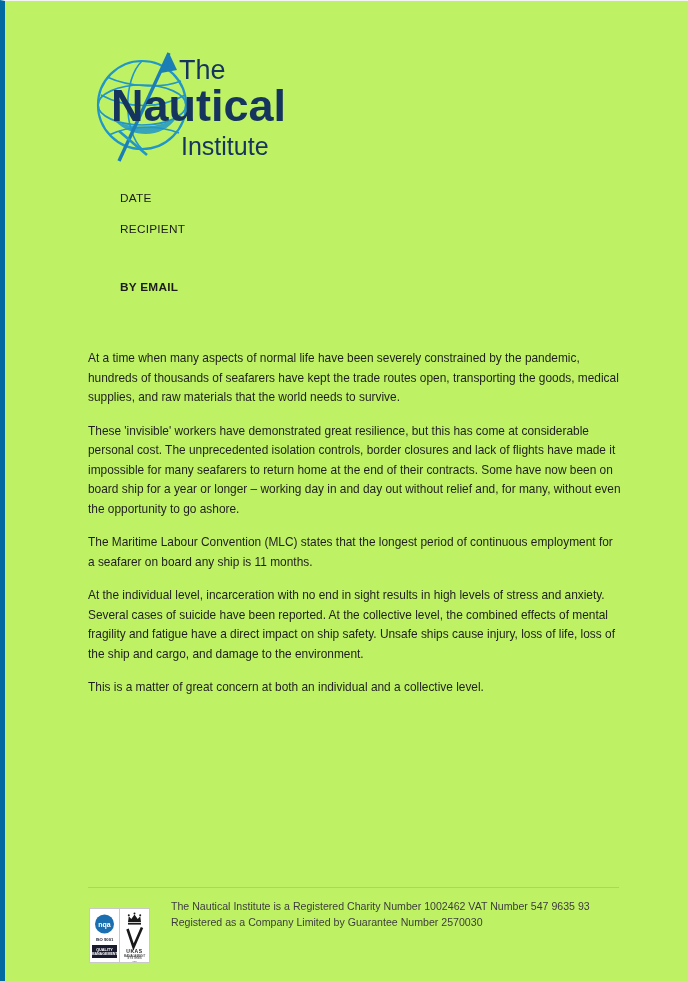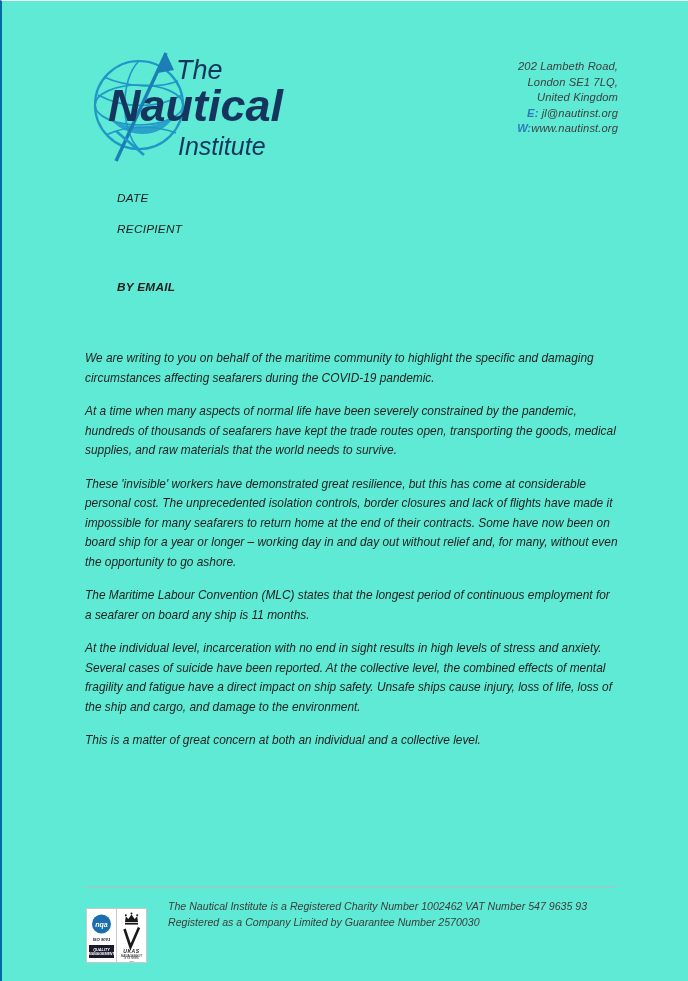--- a/index.html
+++ b/index.html
@@ -8,26 +8,25 @@
     background: #ffffff;
   }
   body {
     font-family: "Liberation Sans", sans-serif;
     -webkit-font-smoothing: antialiased;
   }
   .page {
     position: relative;
     width: 688px;
     height: 981px;
-    background: #5eead4;
+    background: #bef264;
     box-sizing: border-box;
     overflow: hidden;
-    border-left: 2px solid #0369a1;
+    border-left: 5px solid #0369a1;
     border-top: 1px solid #f4f4f4;
-    font-style: italic;
   }
 
   
   .header {
     position: absolute;
     left: 0; top: 0;
     width: 688px;
     height: 180px;
   }
   .logo-wrap {
@@ -160,38 +159,30 @@
 
           <path d="M30 88 L58 112" fill="none" stroke="#2196c8" stroke-width="2.6"></path>
         </g>
 
         <text x="90" y="36" font-family="'Liberation Sans', sans-serif" font-size="27" fill="#15355e">The</text>
         <text x="22" y="78" font-family="'Liberation Sans', sans-serif" font-size="45" font-weight="bold" fill="#15355e">Nautical</text>
         <text x="92" y="112" font-family="'Liberation Sans', sans-serif" font-size="25" fill="#15355e">Institute</text>
       </svg>
     </div>
 
-    <div class="address-block">
-      <div class="line">202 Lambeth Road,</div>
-      <div class="line">London SE1 7LQ,</div>
-      <div class="line">United Kingdom</div>
-      <div class="line"><span class="addr-prefix">E:</span>&nbsp;<span>jl@nautinst.org</span></div>
-      <div class="line"><span class="addr-prefix">W:</span><span>www.nautinst.org</span></div>
-    </div>
 
   </div>
 
   <div class="fields">
     <div class="field-date">DATE</div>
     <div class="field-recipient">RECIPIENT</div>
     <div class="field-byemail">BY EMAIL</div>
   </div>
 
   <div class="body-copy">
-    <p>We are writing to you on behalf of the maritime community to highlight the specific and damaging circumstances affecting seafarers during the COVID-19 pandemic.</p>
     <p>At a time when many aspects of normal life have been severely constrained by the pandemic, hundreds of thousands of seafarers have kept the trade routes open, transporting the goods, medical supplies, and raw materials that the world needs to survive.</p>
     <p>These 'invisible' workers have demonstrated great resilience, but this has come at considerable personal cost. The unprecedented isolation controls, border closures and lack of flights have made it impossible for many seafarers to return home at the end of their contracts. Some have now been on board ship for a year or longer – working day in and day out without relief and, for many, without even the opportunity to go ashore.</p>
     <p>The Maritime Labour Convention (MLC) states that the longest period of continuous employment for a seafarer on board any ship is 11 months.</p>
     <p>At the individual level, incarceration with no end in sight results in high levels of stress and anxiety. Several cases of suicide have been reported. At the collective level, the combined effects of mental fragility and fatigue have a direct impact on ship safety. Unsafe ships cause injury, loss of life, loss of the ship and cargo, and damage to the environment.</p>
     <p>This is a matter of great concern at both an individual and a collective level.</p>
   </div>
 
   <div class="footer">
     <div class="footer-rule"></div>
 

